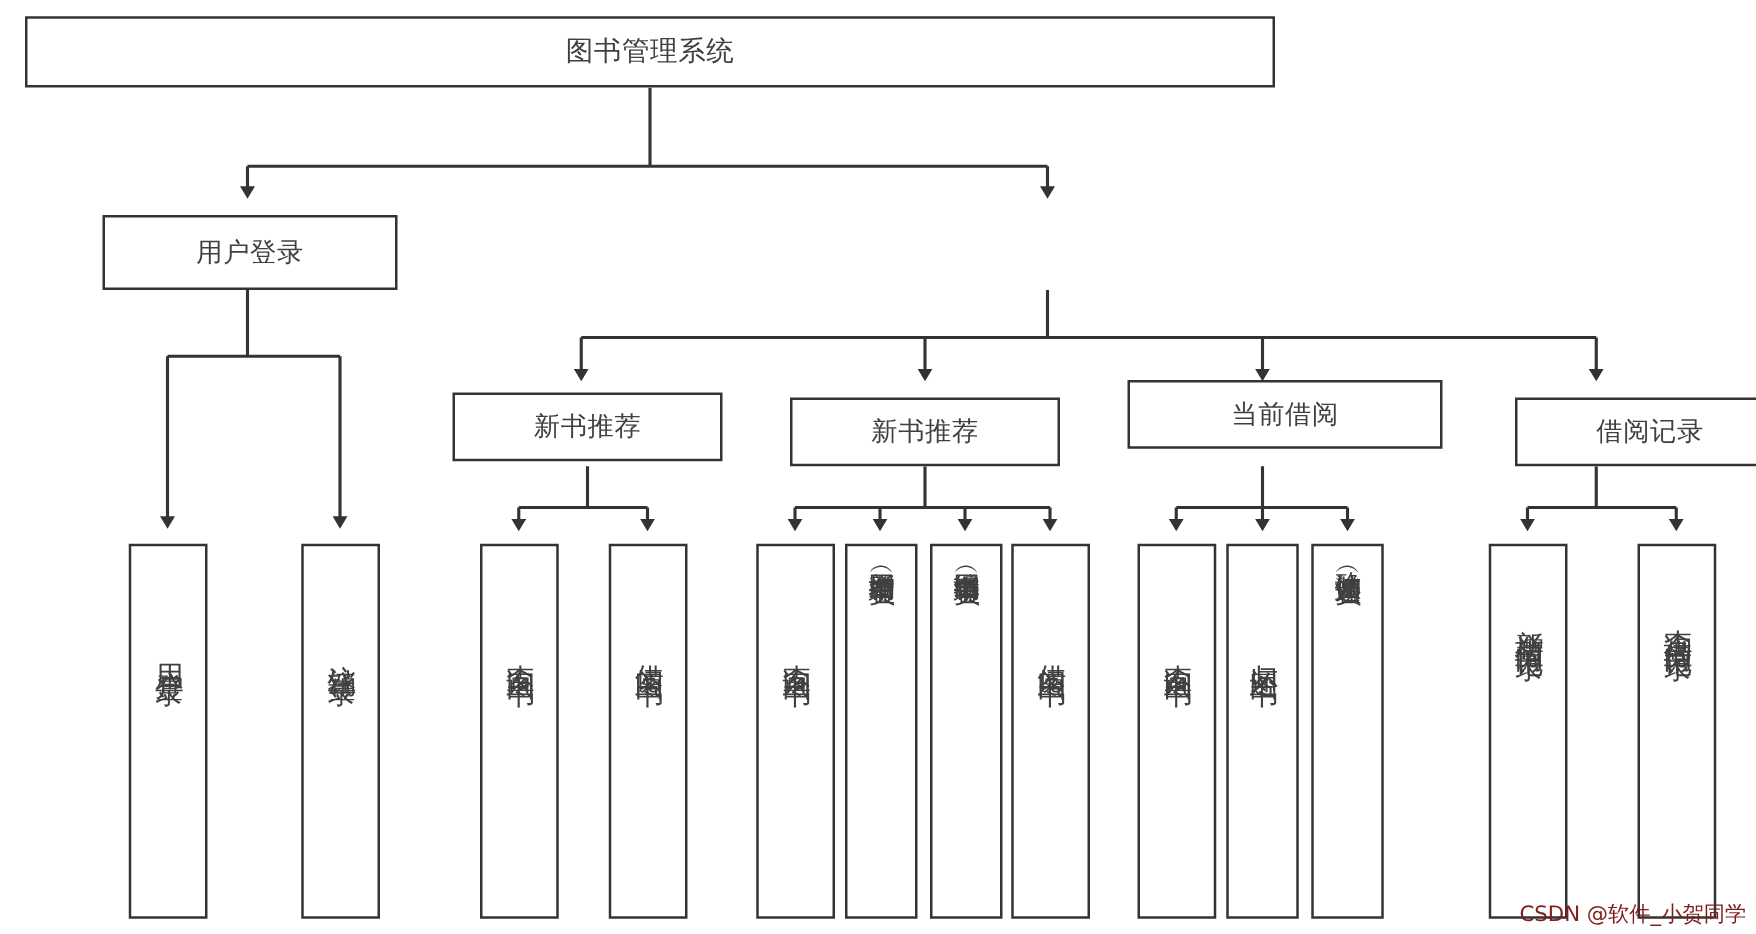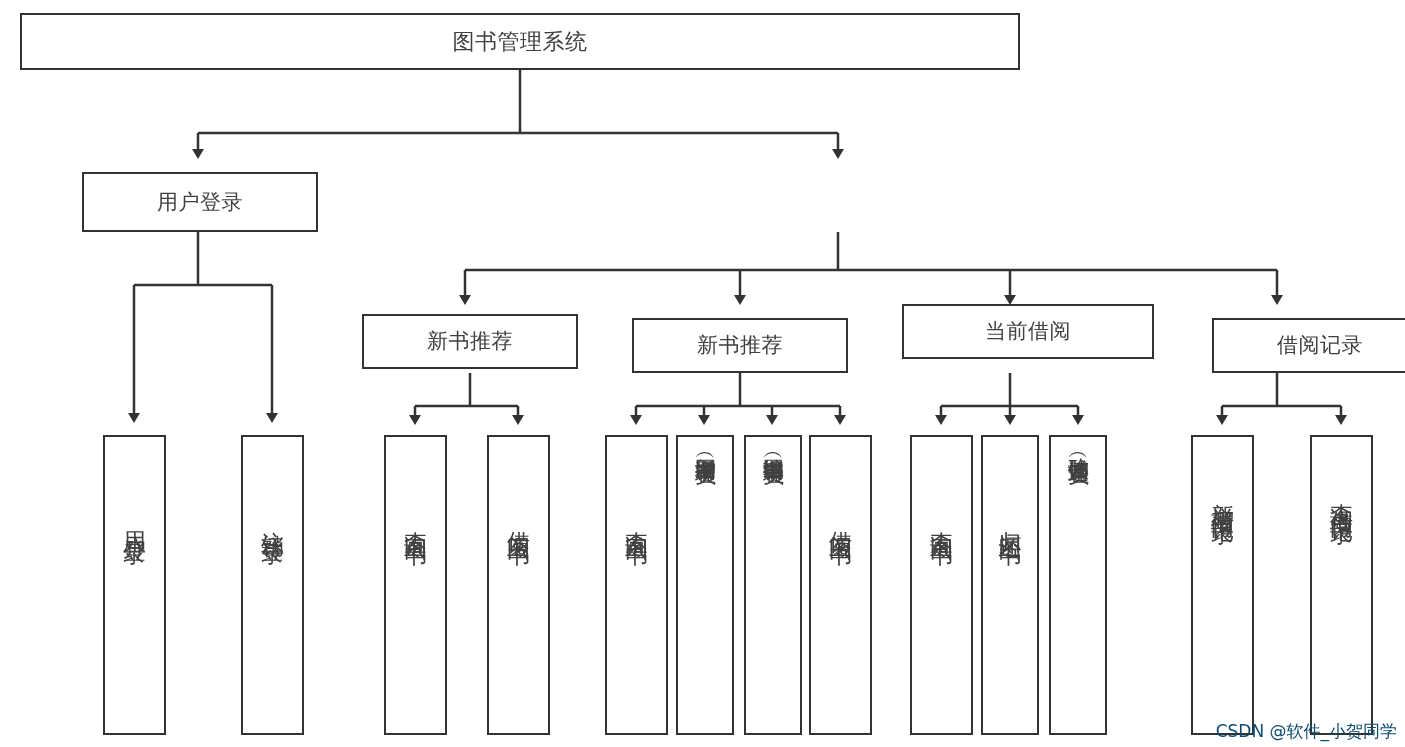--- a/index.html
+++ b/index.html
@@ -72,21 +72,21 @@
   }
   .node.vert.tight .node-label {
     font-size: 21px;
     letter-spacing: 1px;
   }
   #watermark {
     position: absolute;
     right: 8px;
     bottom: 4px;
     font-size: 17px;
-    color: #0c4a6e;
+    color: #7f1d1d;
     white-space: nowrap;
     user-select: none;
   }
 </style>
 </head>
 <body>
 
 <div id="canvas">
 
   <svg id="edges" viewBox="0 0 1405 747" width="1405" height="747" xmlns="http://www.w3.org/2000/svg">

